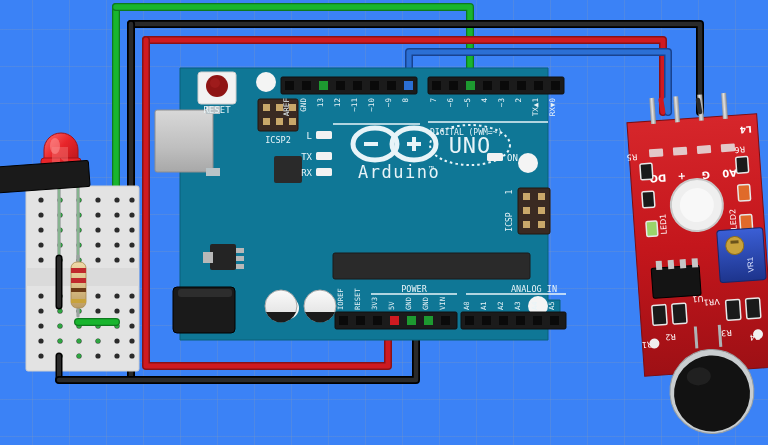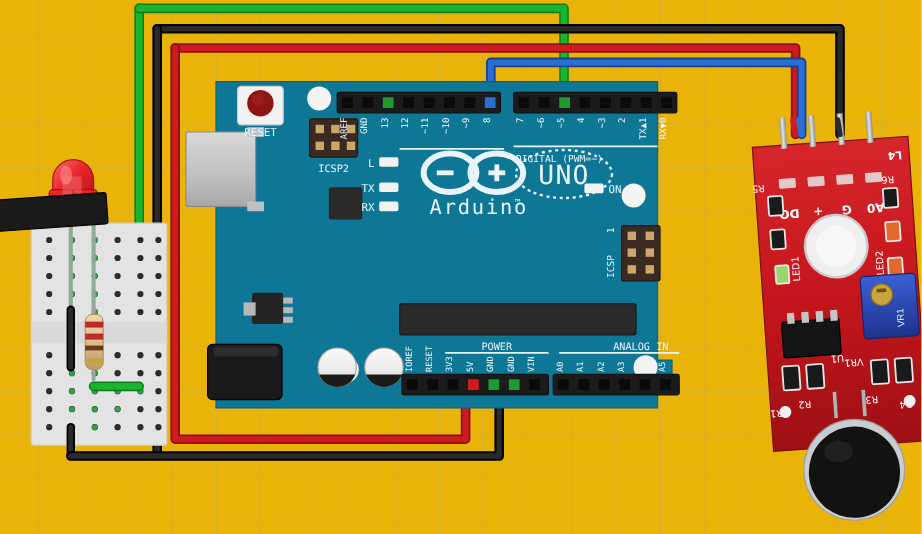--- a/index.html
+++ b/index.html
@@ -2,21 +2,21 @@
 <html><head>
 <meta charset="utf-8">
 <style>
   html,body{margin:0;padding:0;}
   body{
     width:768px;height:445px;overflow:hidden;
     font-family:"Liberation Sans", sans-serif;
     background:#ffffff;
     position:relative;
   }
-  #stage{position:absolute;left:0;top:0;width:768px;height:445px;overflow:hidden;background:#eab308;}
+  #stage{position:absolute;left:0;top:0;width:768px;height:445px;overflow:hidden;background:#3b82f6;}
   
   .grid{
     position:absolute;left:0;top:0;width:768px;height:445px;
     background-image:
       linear-gradient(to right, rgba(150,160,170,.22) 1px, transparent 1px),
       linear-gradient(to bottom, rgba(150,160,170,.22) 1px, transparent 1px);
     background-size:37px 37px;
     background-position:-5px -8px;
   }
   svg{position:absolute;left:0;top:0;}

